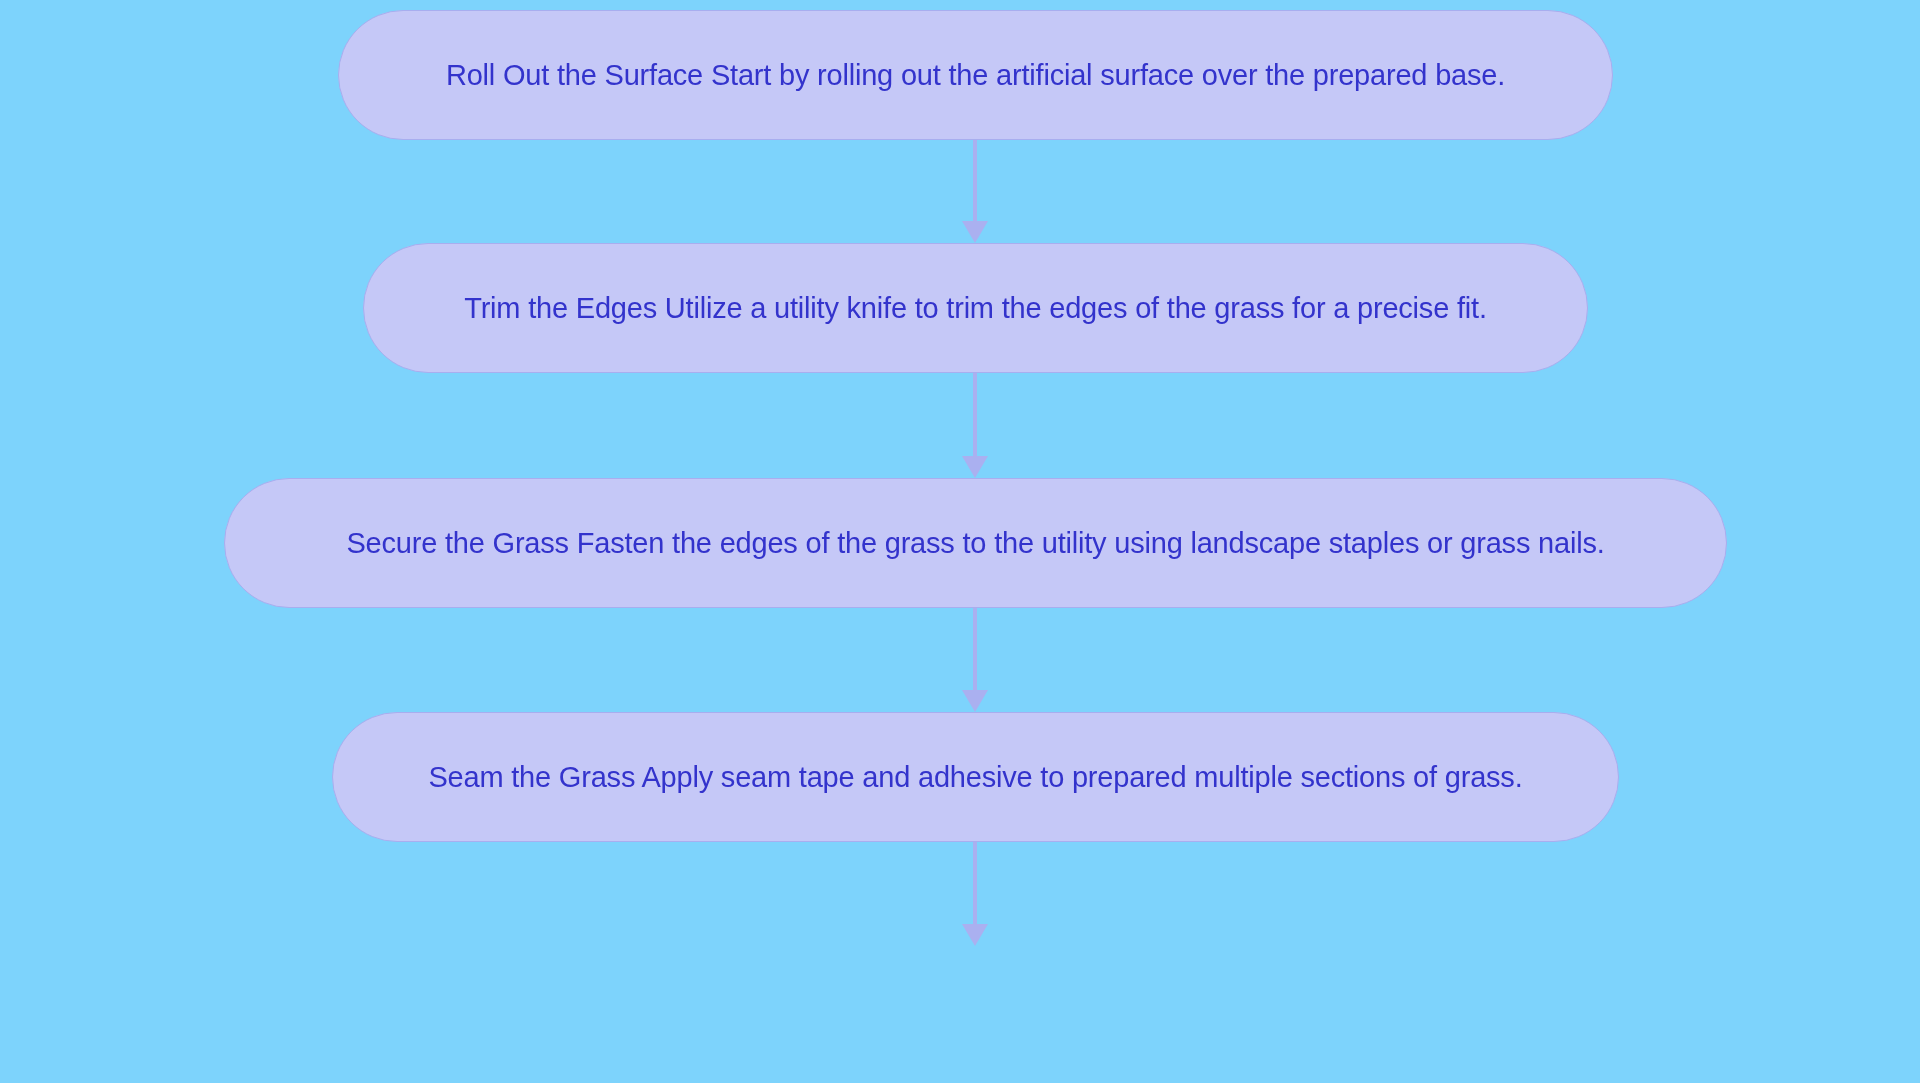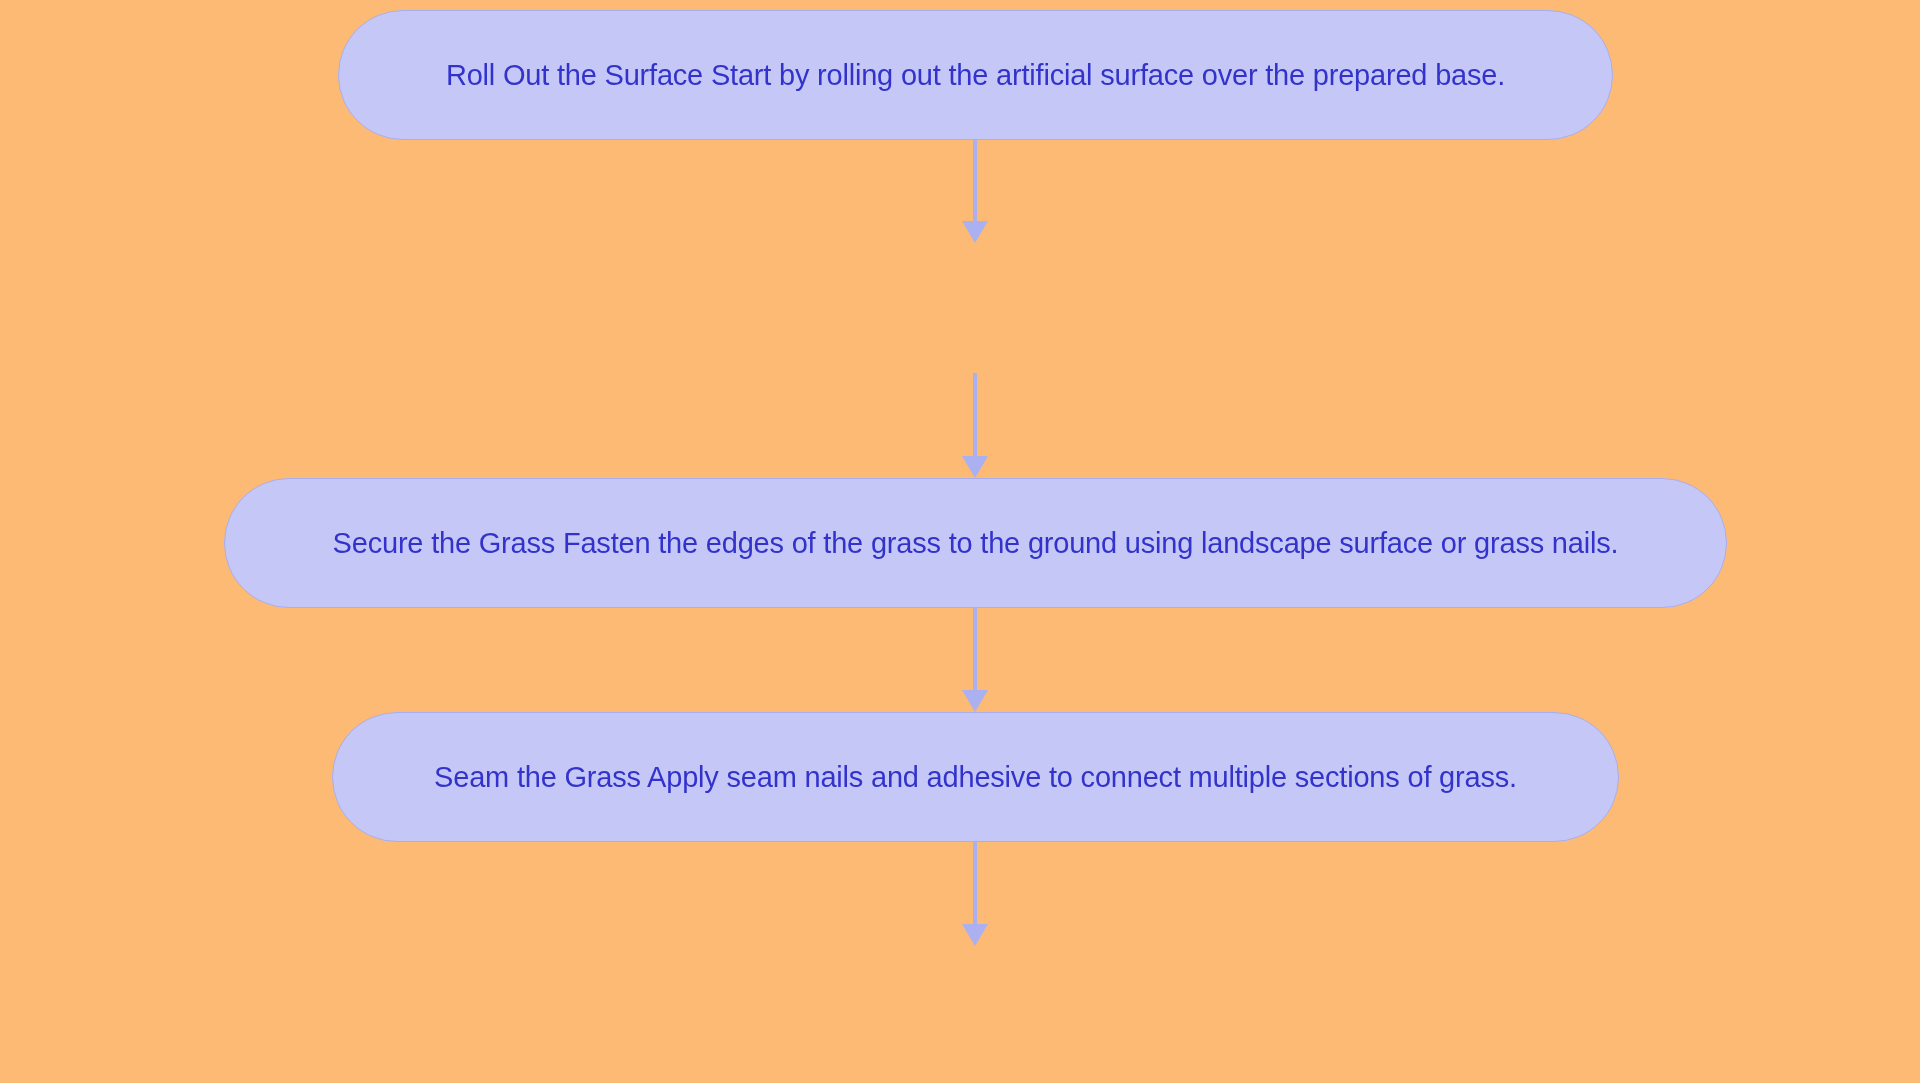--- a/index.html
+++ b/index.html
@@ -11,21 +11,21 @@
     width: 1920px;
     height: 1083px;
     overflow: hidden;
     font-family: "Liberation Sans", sans-serif;
   }
 
   #flow-canvas {
     position: relative;
     width: 1920px;
     height: 1083px;
-    background: #fdba74;
+    background: #7dd3fc;
   }
 
   .flow-node {
     position: absolute;
     box-sizing: border-box;
     background: #c5c8f7;
     border: 1.6px solid #a8aeef;
     border-radius: 999px;
     display: flex;
     align-items: center;
@@ -71,37 +71,40 @@
 
   <div class="flow-node" style="left:338px; top:10px; width:1275px; height:130px;">
     <span>Roll Out the Surface Start by rolling out the artificial surface over the prepared base.</span>
   </div>
 
   <div class="connector" style="left:975px; top:140px; height:103px;">
     <div class="stem" style="height:81px;"></div>
     <div class="head" style="top:81px;"></div>
   </div>
 
+  <div class="flow-node" style="left:363px; top:243px; width:1225px; height:130px;">
+    <span>Trim the Edges Utilize a utility knife to trim the edges of the grass for a precise fit.</span>
+  </div>
 
   <div class="connector" style="left:975px; top:373px; height:105px;">
     <div class="stem" style="height:83px;"></div>
     <div class="head" style="top:83px;"></div>
   </div>
 
   <div class="flow-node" style="left:224px; top:478px; width:1503px; height:130px;">
-    <span>Secure the Grass Fasten the edges of the grass to the ground using landscape surface or grass nails.</span>
+    <span>Secure the Grass Fasten the edges of the grass to the utility using landscape staples or grass nails.</span>
   </div>
 
   <div class="connector" style="left:975px; top:608px; height:104px;">
     <div class="stem" style="height:82px;"></div>
     <div class="head" style="top:82px;"></div>
   </div>
 
   <div class="flow-node" style="left:332px; top:712px; width:1287px; height:130px;">
-    <span>Seam the Grass Apply seam nails and adhesive to connect multiple sections of grass.</span>
+    <span>Seam the Grass Apply seam tape and adhesive to prepared multiple sections of grass.</span>
   </div>
 
   <div class="connector" style="left:975px; top:842px; height:104px;">
     <div class="stem" style="height:82px;"></div>
     <div class="head" style="top:82px;"></div>
   </div>
 
 
 </div>
 

